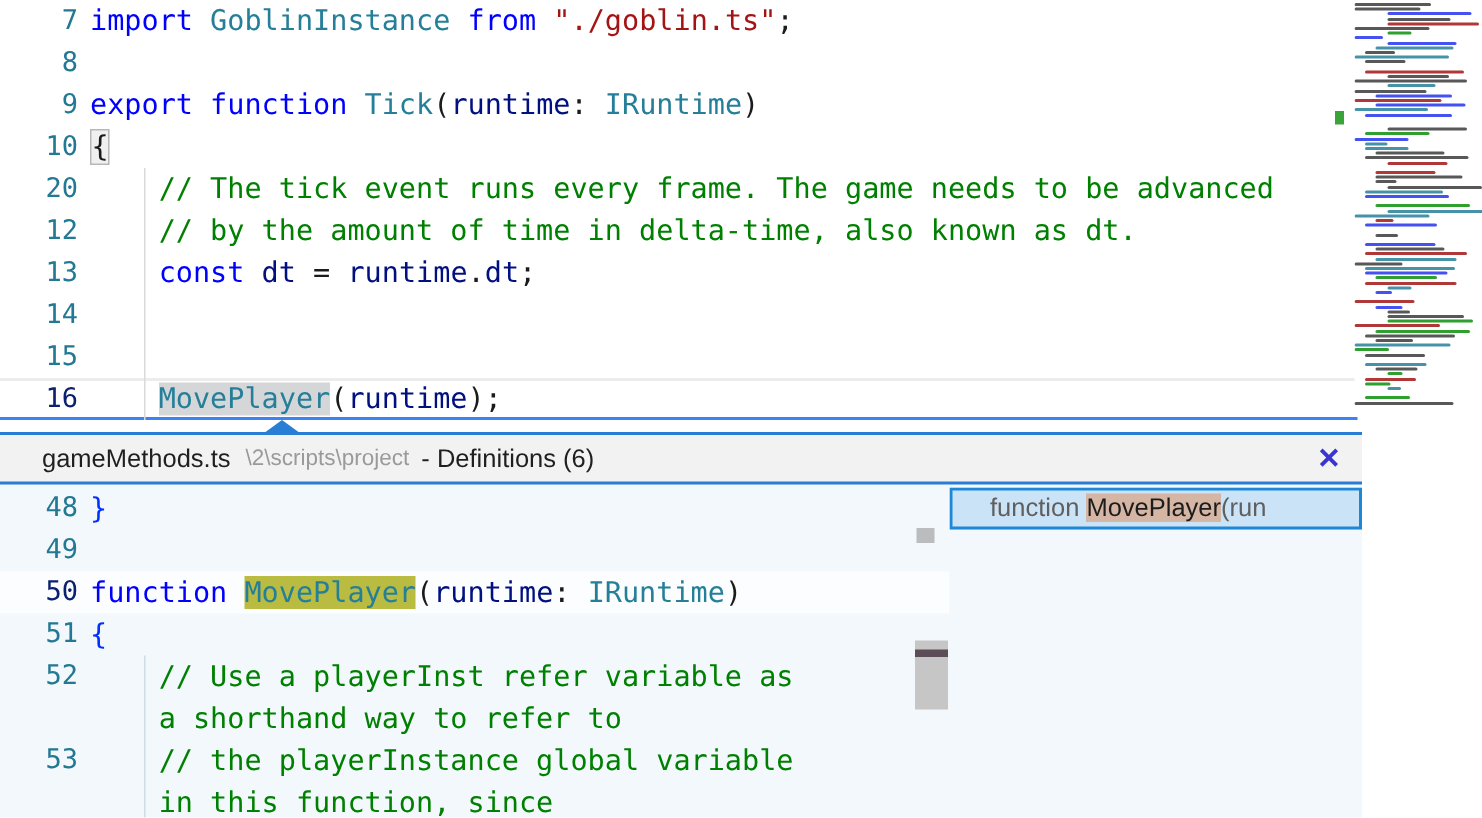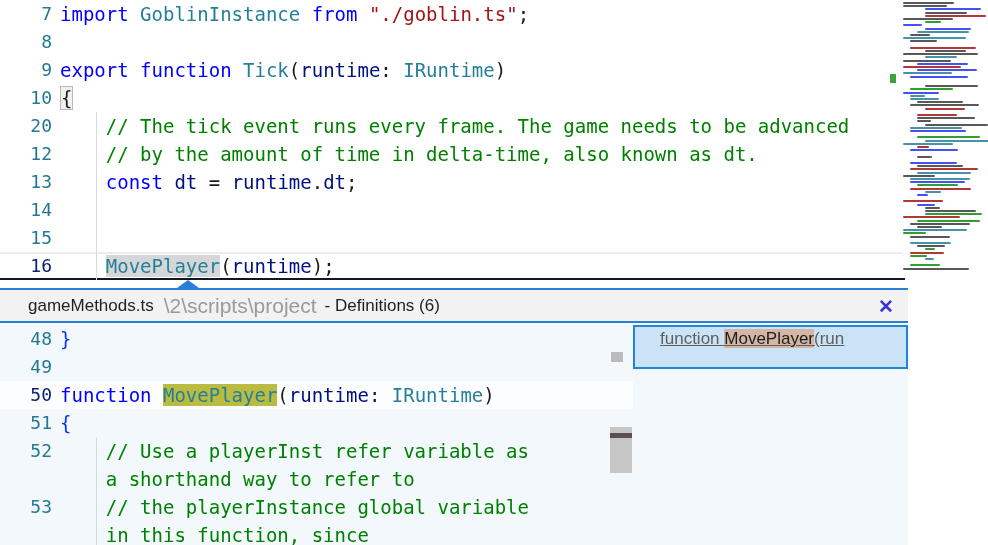--- a/index.html
+++ b/index.html
@@ -28,41 +28,41 @@
   .tk-cm   { color:#008000; }
   .tk-var  { color:#001080; }
   .tk-brk  { color:#0431fa; }
   .hl-word { background:#d4d6d8; }
   .hl-find { background:#b9bc40; }
   .brk-box { border:1px solid #b8b8b8; background:#f0f0f0; }
 
   
   .editor-top { position:absolute; left:0; top:0; width:988px; height:288px; background:#fff; }
   .editor-top .crow { width:905px; }
-  .editor-top .crow.current { border-top:2px solid #ececec; border-bottom:2px solid #0f172a; line-height:24px; }
+  .editor-top .crow.current { border-top:2px solid #ececec; border-bottom:2px solid #3b82f6; line-height:24px; }
   .guide-top { position:absolute; left:96px; top:112px; width:1px; height:168px; background:#dadada; }
 
   
   .minimap { position:absolute; left:903px; top:0; width:85px; height:270px; overflow:hidden; background:#fff; }
   .mm-line { position:absolute; height:2px; border-radius:1px; opacity:.85; }
   .mm-marker { position:absolute; left:890px; top:74px; width:6px; height:9px; background:#3aa33a; }
 
   
   .peek { position:absolute; left:0; top:288px; width:908px; height:257px; border-top:2px solid #2a7dd4; background:#f2f8fc; }
   .peek-arrow {
     position:absolute; left:177px; top:-10px; width:0; height:0;
     border-left:11px solid transparent; border-right:11px solid transparent;
     border-bottom:8px solid #2a7dd4;
   }
   .peek-header {
     position:relative; height:33px; background:#f2f2f2; border-bottom:2px solid #2a7dd4;
     display:flex; align-items:center; padding-left:28px;
   }
   .peek-title { font-size:17px; color:#1f1f1f; }
-  .peek-path  { font-size:21px; color:#9a9a9a; margin-left:10px; }
+  .peek-path  { font-size:15px; color:#9a9a9a; margin-left:10px; }
   .peek-meta  { font-size:17px; color:#1f1f1f; margin-left:8px; }
   .peek-close {
     position:absolute; right:9px; top:3px; width:26px; height:26px;
     display:flex; align-items:center; justify-content:center;
     color:#3a35d1; font-size:19px; font-weight:bold; cursor:pointer;
   }
 
   .peek-body { position:absolute; left:0; top:35px; width:908px; height:222px; }
 
   .peek-code { position:absolute; left:0; top:0; width:633px; height:222px; overflow:hidden; background:#f2f8fc; }
@@ -70,23 +70,23 @@
   .guide-peek { position:absolute; left:96px; top:112px; width:1px; height:110px; background:#cfdbe2; }
 
   
   .pk-ruler-mark { position:absolute; left:611px; top:27px; width:12px; height:10px; background:#a8a8a8; opacity:.75; }
   .pk-thumb { position:absolute; left:610px; top:102px; width:22px; height:46px; background:#c6c6c6; }
   .pk-thumb-stripe { position:absolute; left:610px; top:108px; width:22px; height:5px; background:#5d4d57; }
 
   
   .peek-defs { position:absolute; left:633px; top:0; width:275px; height:222px; background:#f2f8fc; overflow:hidden; }
   .def-item {
-    height:44px; line-height:24px; border:2px solid #1e88d7; background:#cbe3f6;
+    height:28px; line-height:24px; border:2px solid #1e88d7; background:#cbe3f6;
     padding-left:25px; font-size:17px; color:#5f5f5f;
-    white-space:pre; overflow:hidden; cursor:pointer;text-decoration:underline;
+    white-space:pre; overflow:hidden; cursor:pointer;
   }
   .def-item .match { color:#1c1c1c; background:#d5b5a3; }
 </style>
 </head>
 <body>
 
 <div class="screen">
 
   <div class="editor-top">
     <div id="editor-lines">

